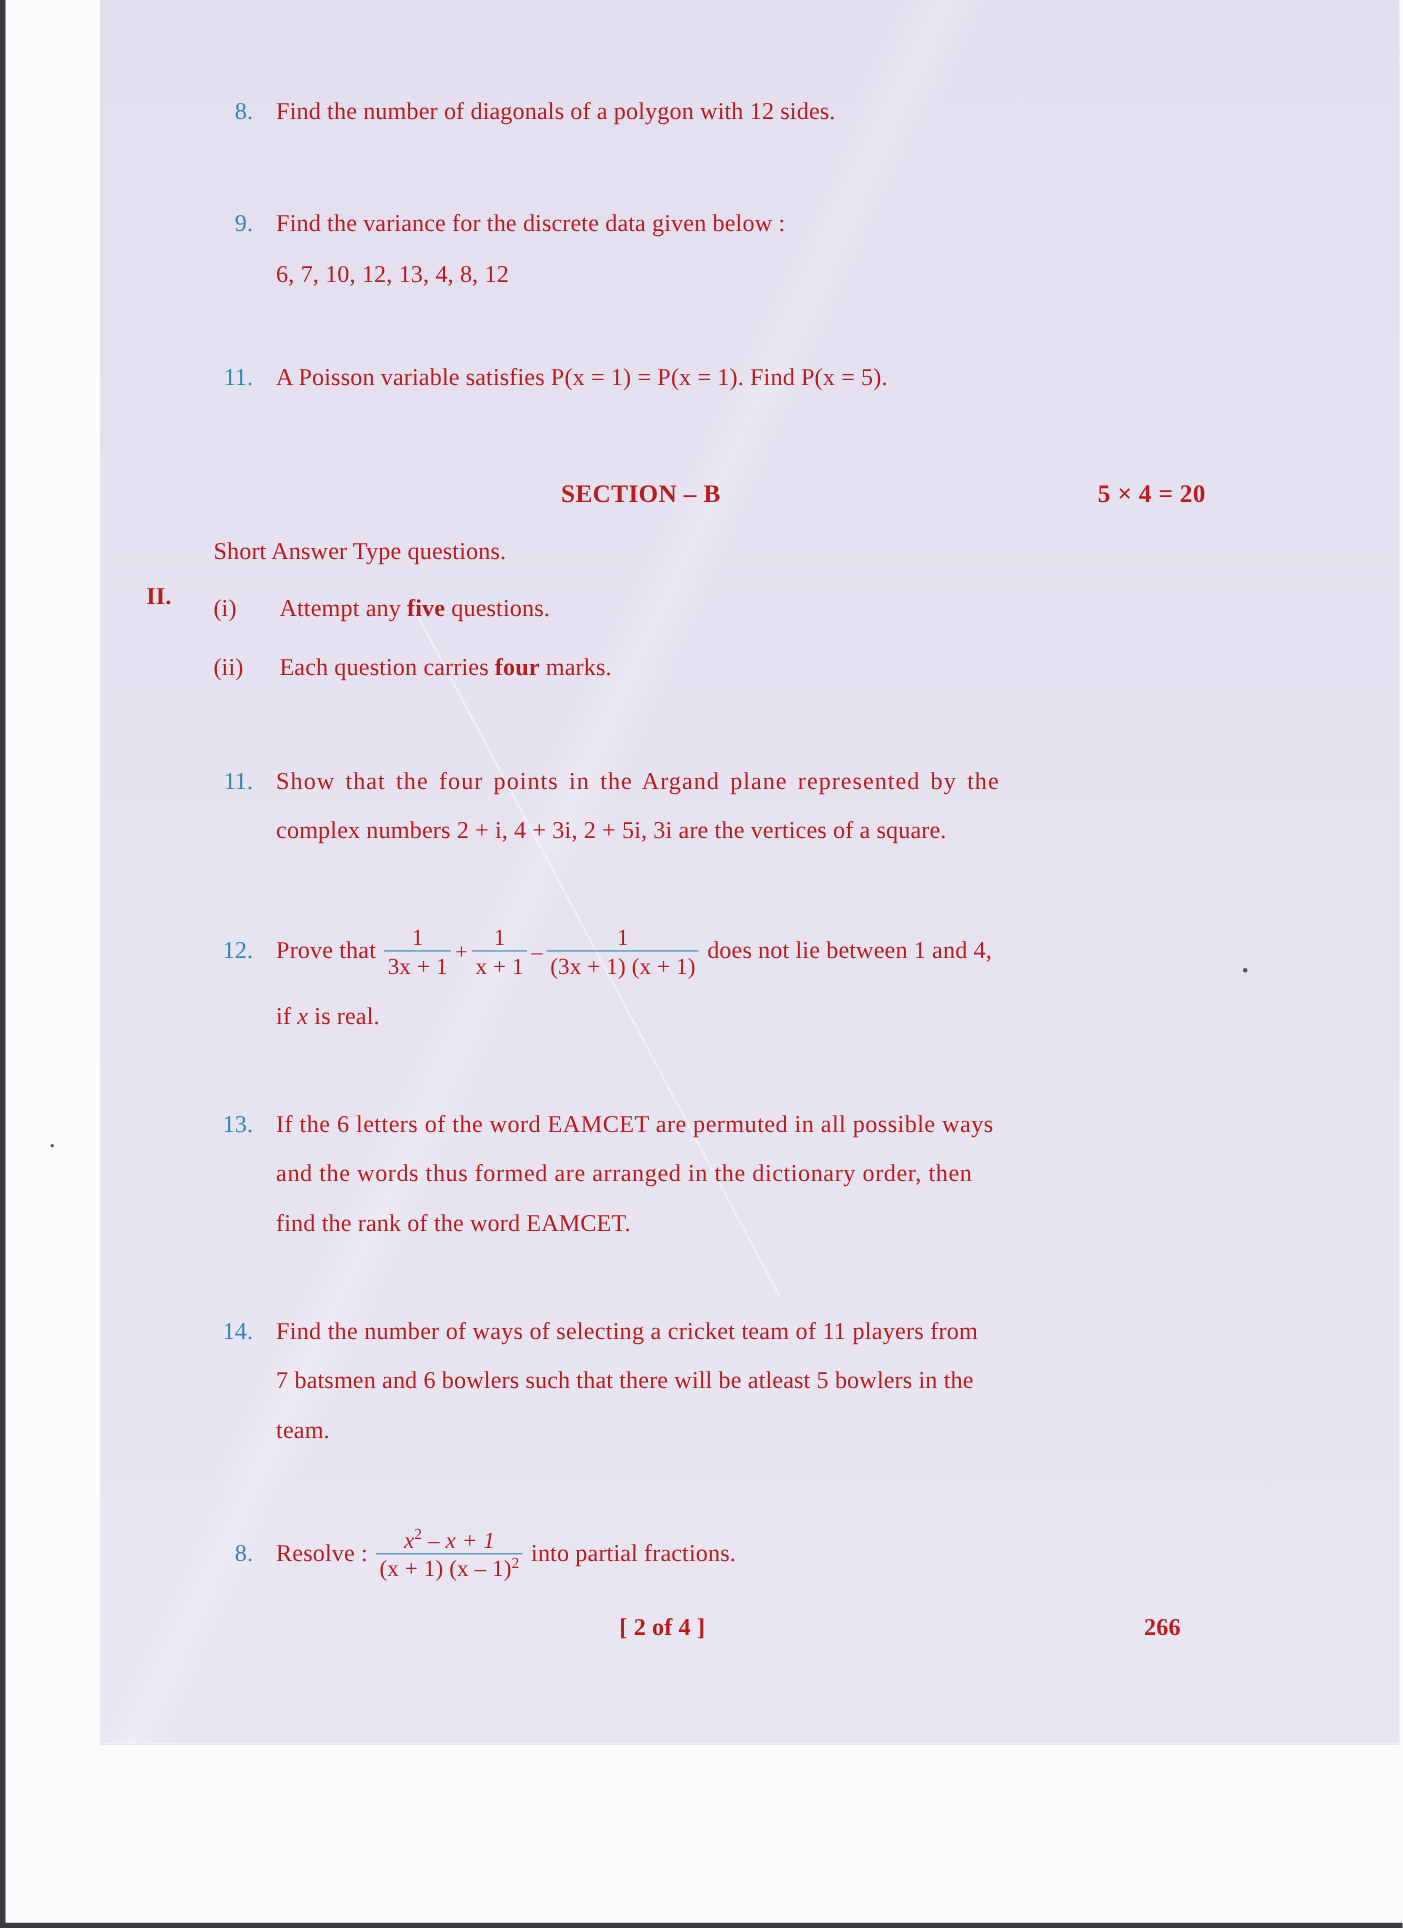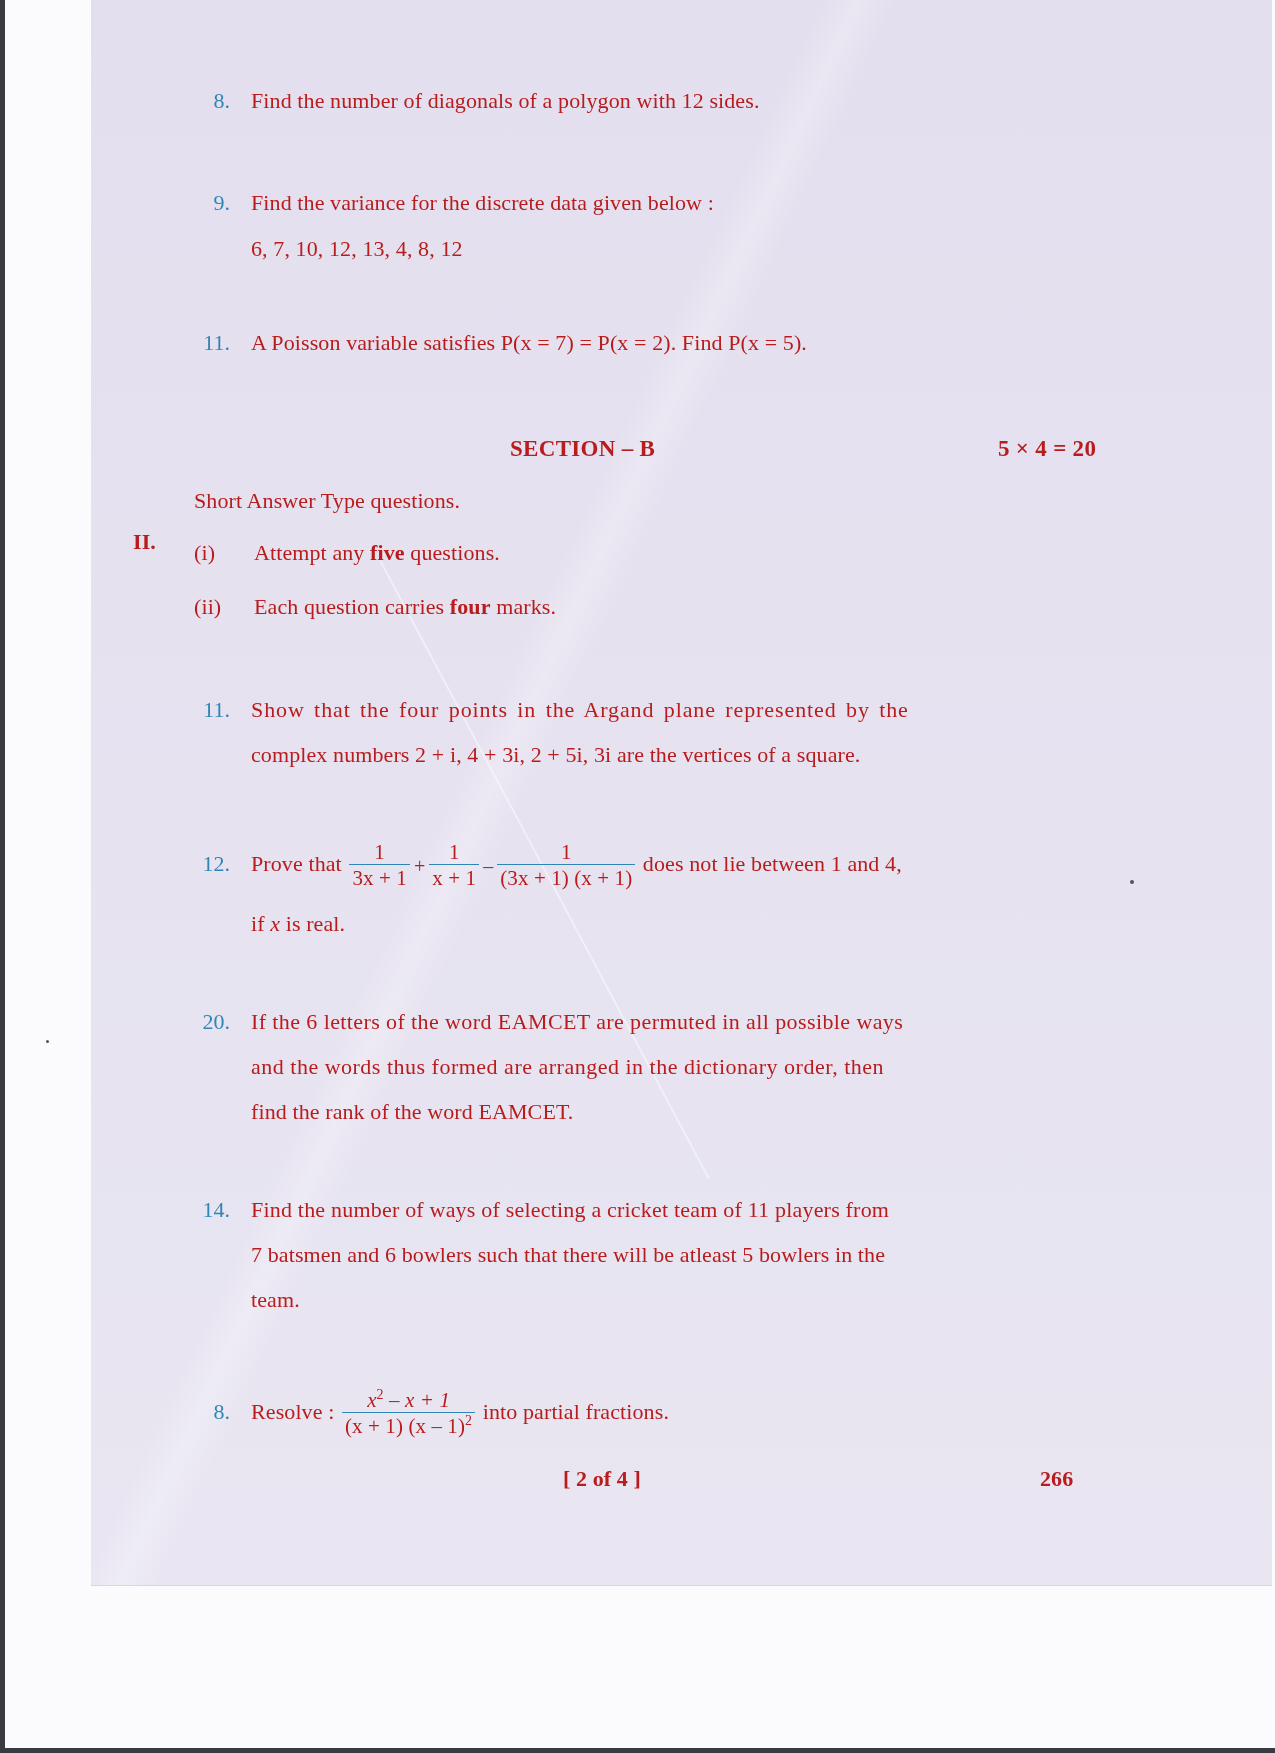--- a/index.html
+++ b/index.html
@@ -44,21 +44,21 @@
 </div>
 
 <div class="num" style="left:170px; top:88px;">8.</div>
 <div class="t" style="left:251px; top:88px;">Find the number of diagonals of a polygon with 12 sides.</div>
 
 <div class="num" style="left:170px; top:190px;">9.</div>
 <div class="t" style="left:251px; top:190px;">Find the variance for the discrete data given below :</div>
 <div class="t" style="left:251px; top:236px;">6, 7, 10, 12, 13, 4, 8, 12</div>
 
 <div class="num" style="left:170px; top:330px;">11.</div>
-<div class="t" style="left:251px; top:330px;">A Poisson variable satisfies P(x = 7) = P(x = 2). Find P(x = 5).</div>
+<div class="t" style="left:251px; top:330px;">A Poisson variable satisfies P(x = 1) = P(x = 1). Find P(x = 5).</div>
 
 <div class="t section" style="left:510px; top:436px;">SECTION – B</div>
 <div class="t section" style="left:998px; top:436px;">5 × 4  = 20</div>
 
 <div class="t b" style="left:133px; top:488px;margin-top:41px;">II.</div>
 <div class="t" style="left:194px; top:488px;">Short Answer Type questions.</div>
 
 <div class="t" style="left:194px; top:540px;">(i)</div>
 <div class="t" style="left:254px; top:540px;"><span>Attempt any </span><span class="b">five</span><span> questions.</span></div>
 
@@ -70,21 +70,21 @@
 <div class="t" style="left:251px; top:742px;">complex numbers 2 + i, 4 + 3i, 2 + 5i, 3i are the vertices of a square.</div>
 
 <div class="num" style="left:170px; top:851px;">12.</div>
 <div class="t" style="left:251px; top:832px; line-height:64px; height:64px;">
   <span>Prove that</span>
   <span class="frac"><span class="n">1</span><span class="d">3x + 1</span></span><span class="op">+</span><span class="frac"><span class="n">1</span><span class="d">x + 1</span></span><span class="op">–</span><span class="frac"><span class="n">1</span><span class="d">(3x + 1) (x + 1)</span></span>
   <span>does not lie between 1 and 4,</span>
 </div>
 <div class="t" style="left:251px; top:911px;"><span>if </span><span class="i">x</span><span> is real.</span></div>
 
-<div class="num" style="left:170px; top:1009px;">20.</div>
+<div class="num" style="left:170px; top:1009px;">13.</div>
 <div class="t" style="left:251px; top:1009px; letter-spacing:0.4px;">If the 6 letters of the word EAMCET are permuted in all possible ways</div>
 <div class="t" style="left:251px; top:1054px; letter-spacing:0.5px;">and the words thus formed are arranged in the dictionary order, then</div>
 <div class="t" style="left:251px; top:1099px;">find the rank of the word EAMCET.</div>
 
 <div class="num" style="left:170px; top:1197px;">14.</div>
 <div class="t" style="left:251px; top:1197px; letter-spacing:0.2px;">Find the number of ways of selecting a cricket team of 11 players from</div>
 <div class="t" style="left:251px; top:1242px;">7 batsmen and 6 bowlers such that there will be atleast 5 bowlers in the</div>
 <div class="t" style="left:251px; top:1287px;text-align:right;">team.</div>
 
 <div class="num" style="left:170px; top:1399px;">8.</div>

